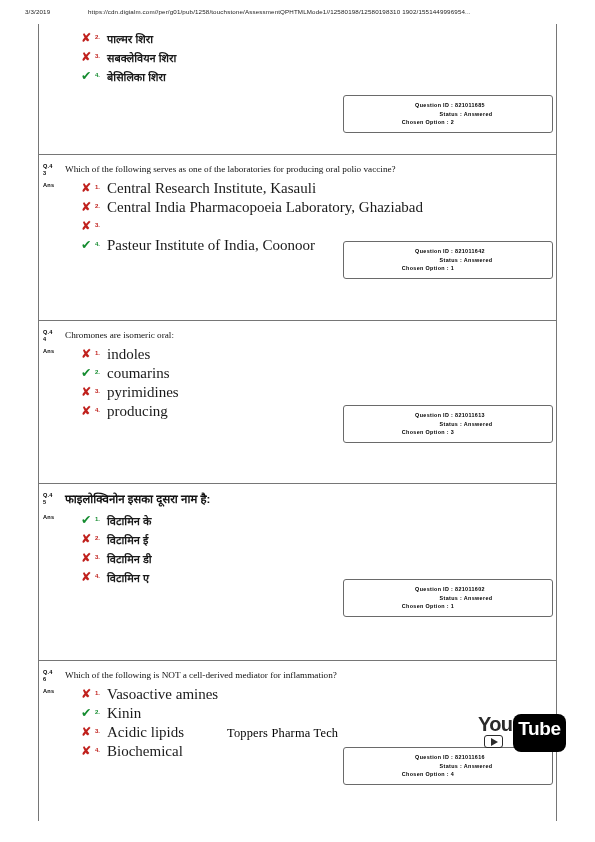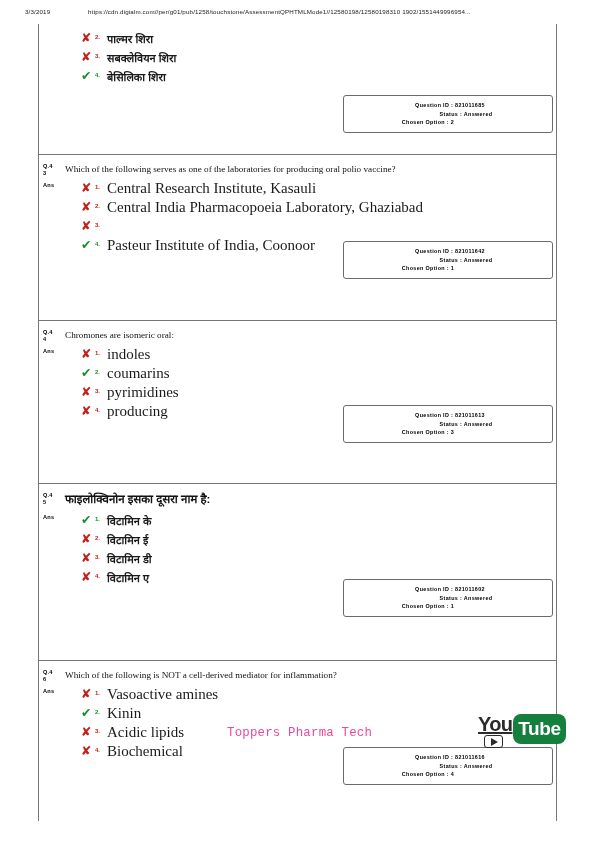--- a/index.html
+++ b/index.html
@@ -172,44 +172,43 @@
   }
   .mrow.r1 { text-align: center; padding-left: 4px; }
   .mrow.r2 { text-align: center; padding-left: 36px; }
   .mrow.r3 { text-align: center; padding-right: 40px; }
 
   
   .brand-text {
     position: absolute;
     left: 227px;
     top: 726px;
-    font-family: Liberation Mono, monospace;
+    font-family: Liberation Serif, serif;
     font-size: 12.4px;
-    color: #ec4899;
+    color: #000000;
     white-space: nowrap;
     letter-spacing: 0.2px;
   }
   .yt-logo {
     position: absolute;
     left: 478px;
     top: 714px;
     width: 70px;
     height: 40px;
   }
   .yt-you {
     position: absolute;
     left: 0;
     top: 0;
     font-family: "Liberation Sans", sans-serif;
     font-size: 20px;
     font-weight: bold;
     color: #2b2b2b;
     letter-spacing: -0.6px;
     line-height: 20px;
-    text-decoration: underline;
   }
   .yt-play {
     position: absolute;
     left: 6px;
     top: 21px;
     width: 19px;
     height: 13px;
     border: 1.6px solid #2b2b2b;
     border-radius: 3px;
     box-sizing: border-box;
@@ -223,22 +222,22 @@
     height: 0;
     border-left: 7px solid #2b2b2b;
     border-top: 4px solid transparent;
     border-bottom: 4px solid transparent;
   }
   .yt-tube {
     position: absolute;
     left: 35px;
     top: 0;
     width: 53px;
-    height: 30px;
-    background: #15803d;
+    height: 38px;
+    background: #000000;
     border-radius: 8px;
   }
   .yt-tube span {
     position: absolute;
     left: 0;
     top: 0;
     width: 53px;
     height: 30px;
     line-height: 30px;
     text-align: center;

